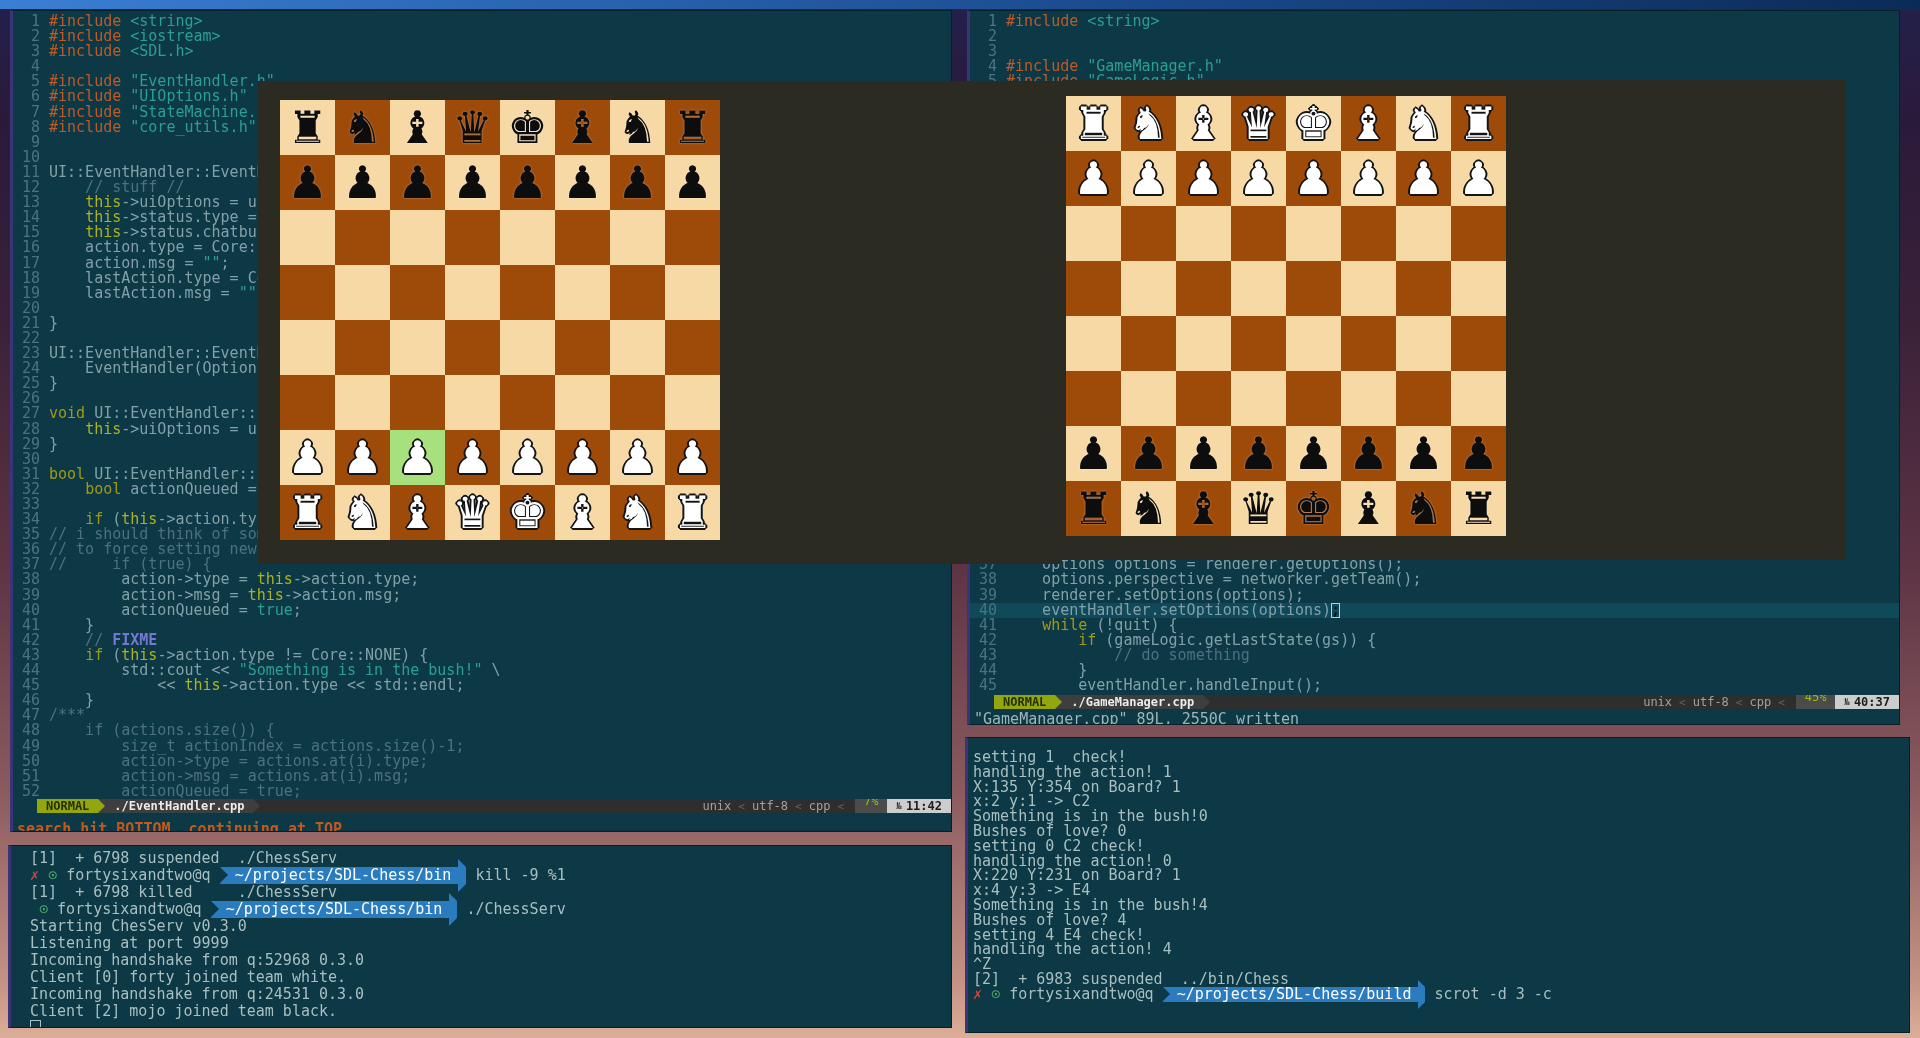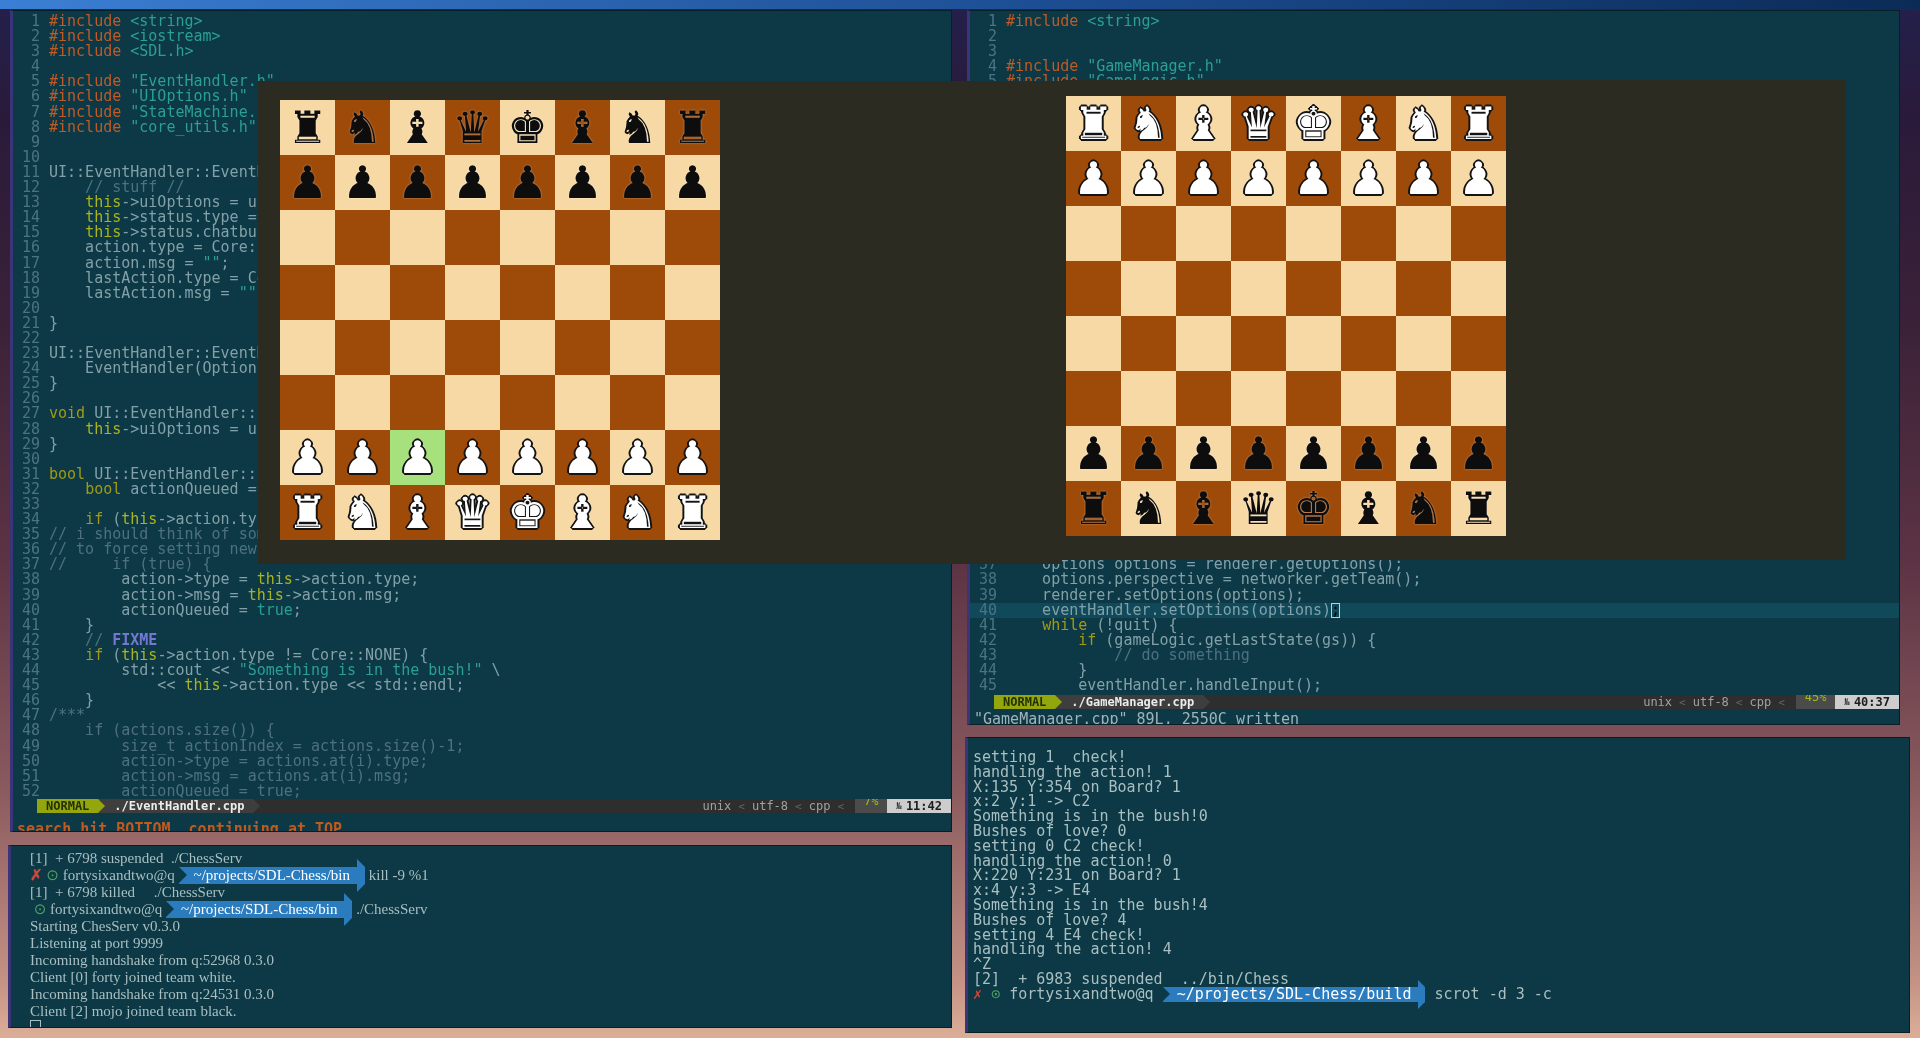--- a/index.html
+++ b/index.html
@@ -197,21 +197,21 @@
       <span class="pchip">45%</span>
       <span class="poschip">
           <span class="posicon">№</span>
           <span>40:37</span>
         </span>
     </div>
   </div>
   <div class="msg info" style="top:699px;">"GameManager.cpp" 89L, 2550C written</div>
 </div>
 
-<div class="win term" id="term0" style="left:8px;top:845px;width:944px;height:183px;--lh:17px;--tri:8.5px;padding:4px 12px 0 19px;font-family:Liberation Serif, serif;">
+<div class="win term" id="term0" style="left:8px;top:845px;width:944px;height:183px;--lh:17px;--tri:8.5px;padding:4px 12px 0 19px;">
 <div class="trow"><span>[1]  + 6798 suspended  ./ChessServ</span></div>
     <div class="trow"><span class="tr-r">✗ </span><span class="tr-g">⊙ </span><span>fortysixandtwo@q </span><span class="plc"><span class="plt">~/projects/SDL-Chess/bin</span></span><span class="plo"></span><span> kill -9 %1</span></div>
     <div class="trow"><span>[1]  + 6798 killed     ./ChessServ</span></div>
     <div class="trow"><span> </span><span class="tr-g">⊙ </span><span>fortysixandtwo@q </span><span class="plc"><span class="plt">~/projects/SDL-Chess/bin</span></span><span class="plo"></span><span> ./ChessServ</span></div>
     <div class="trow"><span>Starting ChesServ v0.3.0</span></div>
     <div class="trow"><span>Listening at port 9999</span></div>
     <div class="trow"><span>Incoming handshake from q:52968 0.3.0</span></div>
     <div class="trow"><span>Client [0] forty joined team white.</span></div>
     <div class="trow"><span>Incoming handshake from q:24531 0.3.0</span></div>
     <div class="trow"><span>Client [2] mojo joined team black.</span></div>

